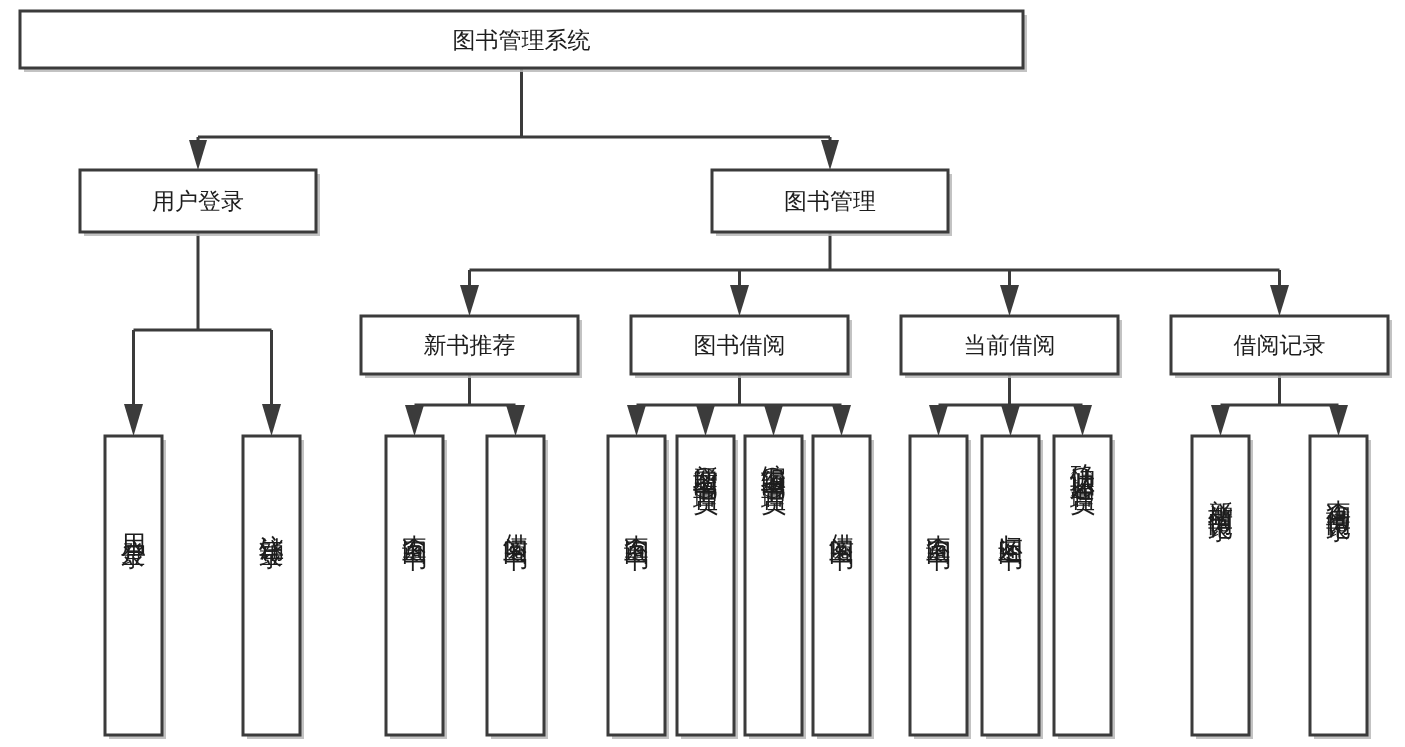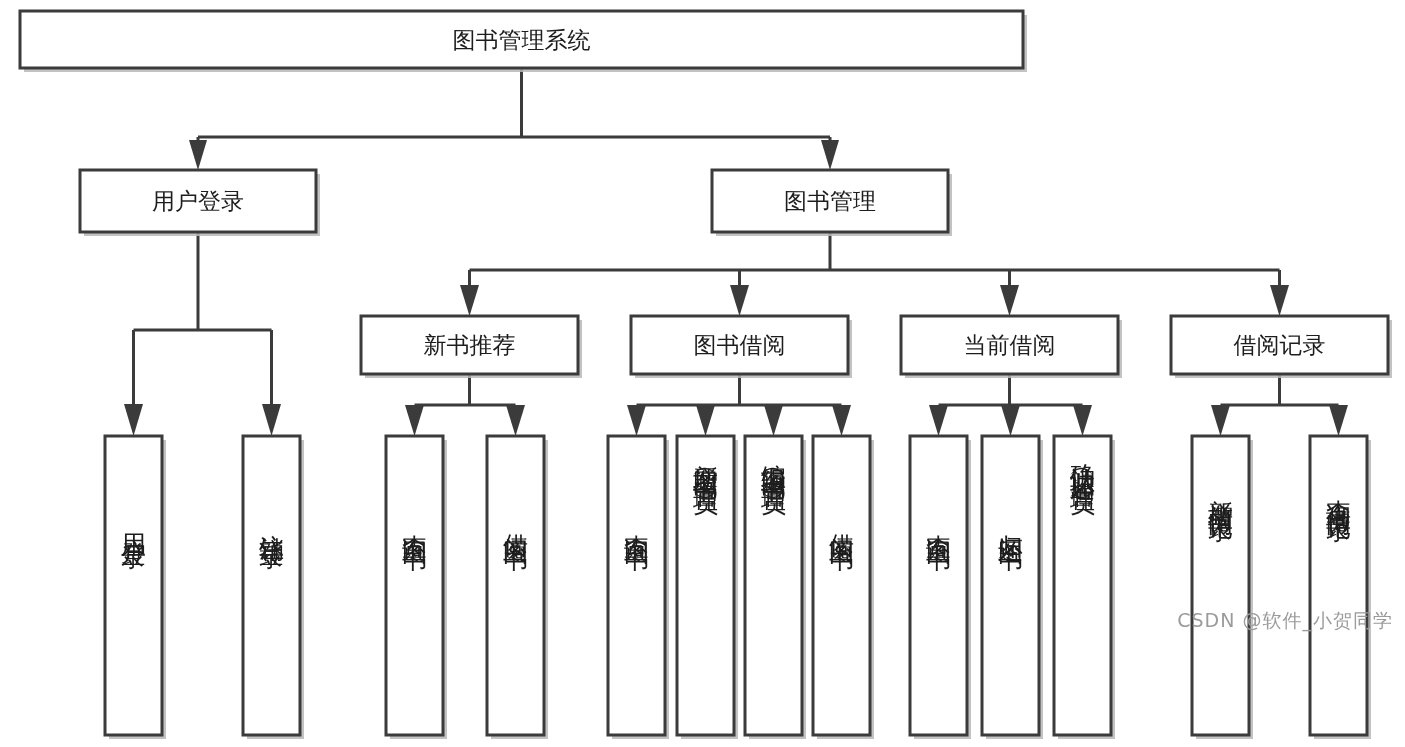--- a/index.html
+++ b/index.html
@@ -274,14 +274,13 @@
   <div class="vert-label-wrap" style="left:1054px; top:436px; width:57px; height:299px; padding-top:8px;">
     <span class="vert-label">确认归还（管理员）</span>
   </div>
   <div class="vert-label-wrap" style="left:1192px; top:436px; width:57px; height:299px; padding-top:43px;">
     <span class="vert-label">新增借阅记录</span>
   </div>
   <div class="vert-label-wrap" style="left:1310px; top:436px; width:57px; height:299px; padding-top:43px;">
     <span class="vert-label">查询借阅记录</span>
   </div>
 
-  <div id="watermark">CSDN @软件_小贺同学</div>
 </div>
 
 </body></html>

